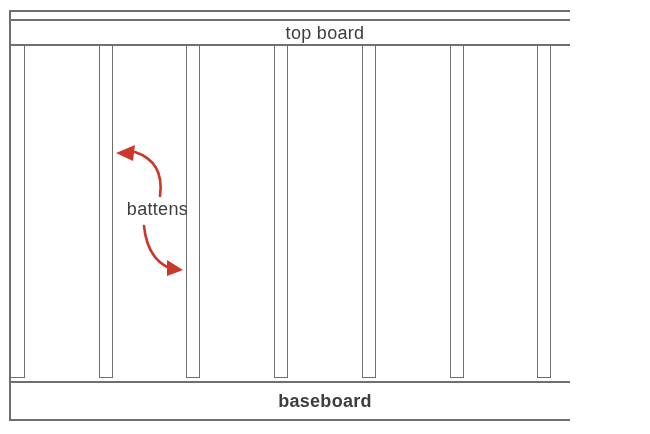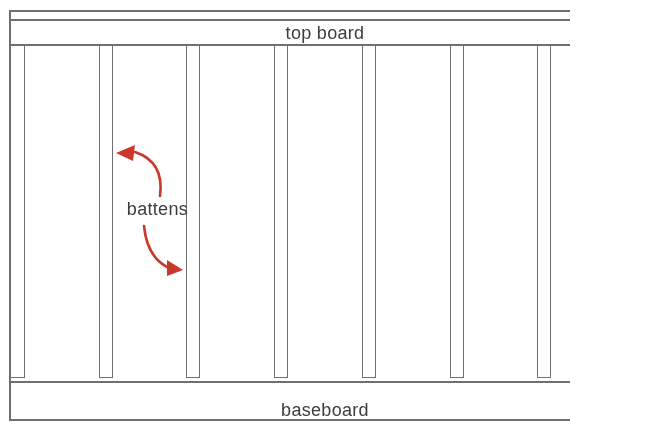--- a/index.html
+++ b/index.html
@@ -56,22 +56,23 @@
     border: 1.5px solid var(--line, #6f6f6f);
     margin-bottom: 3px;
     border-top: none;
   }
   .batten:first-child { border-left: none; }
   .batten:last-child { border-right: none; }
   .baseboard {
     height: 36px;
     border-top: 2px solid var(--line, #6f6f6f);
     display: flex;
-    align-items: flex-end;
+    align-items: center;
     justify-content: center;
+    font-weight: bold;
   }
   .battens-label {
     position: absolute;
     left: 112px;
     top: 200px;
     width: 76px;
     text-align: right;
     font-size: 18px;
     color: var(--text, #3d3d3d);
     letter-spacing: 0.3px;

